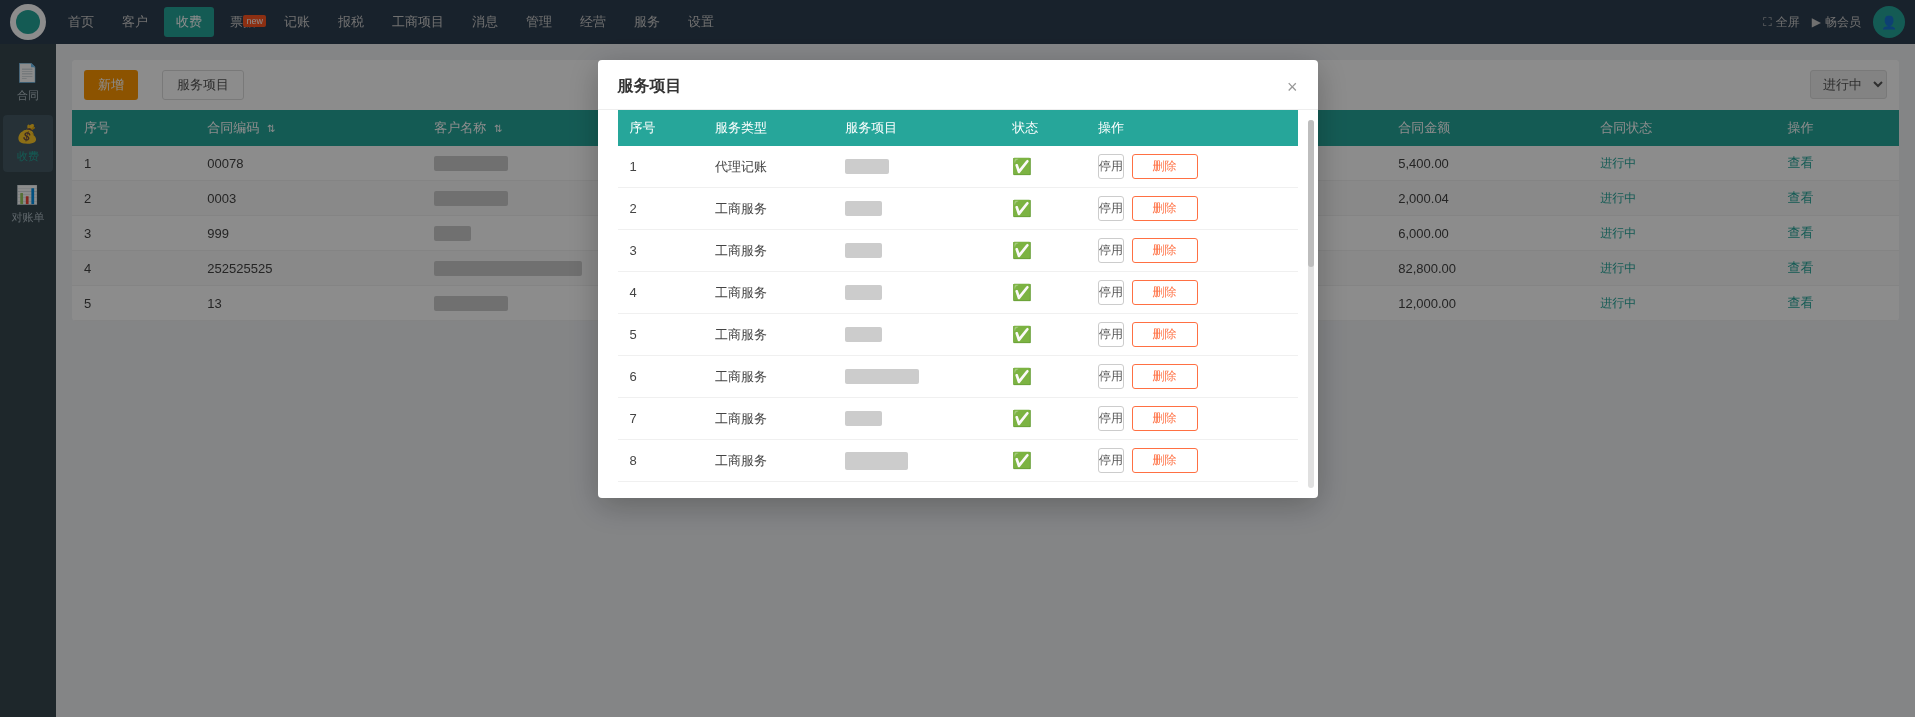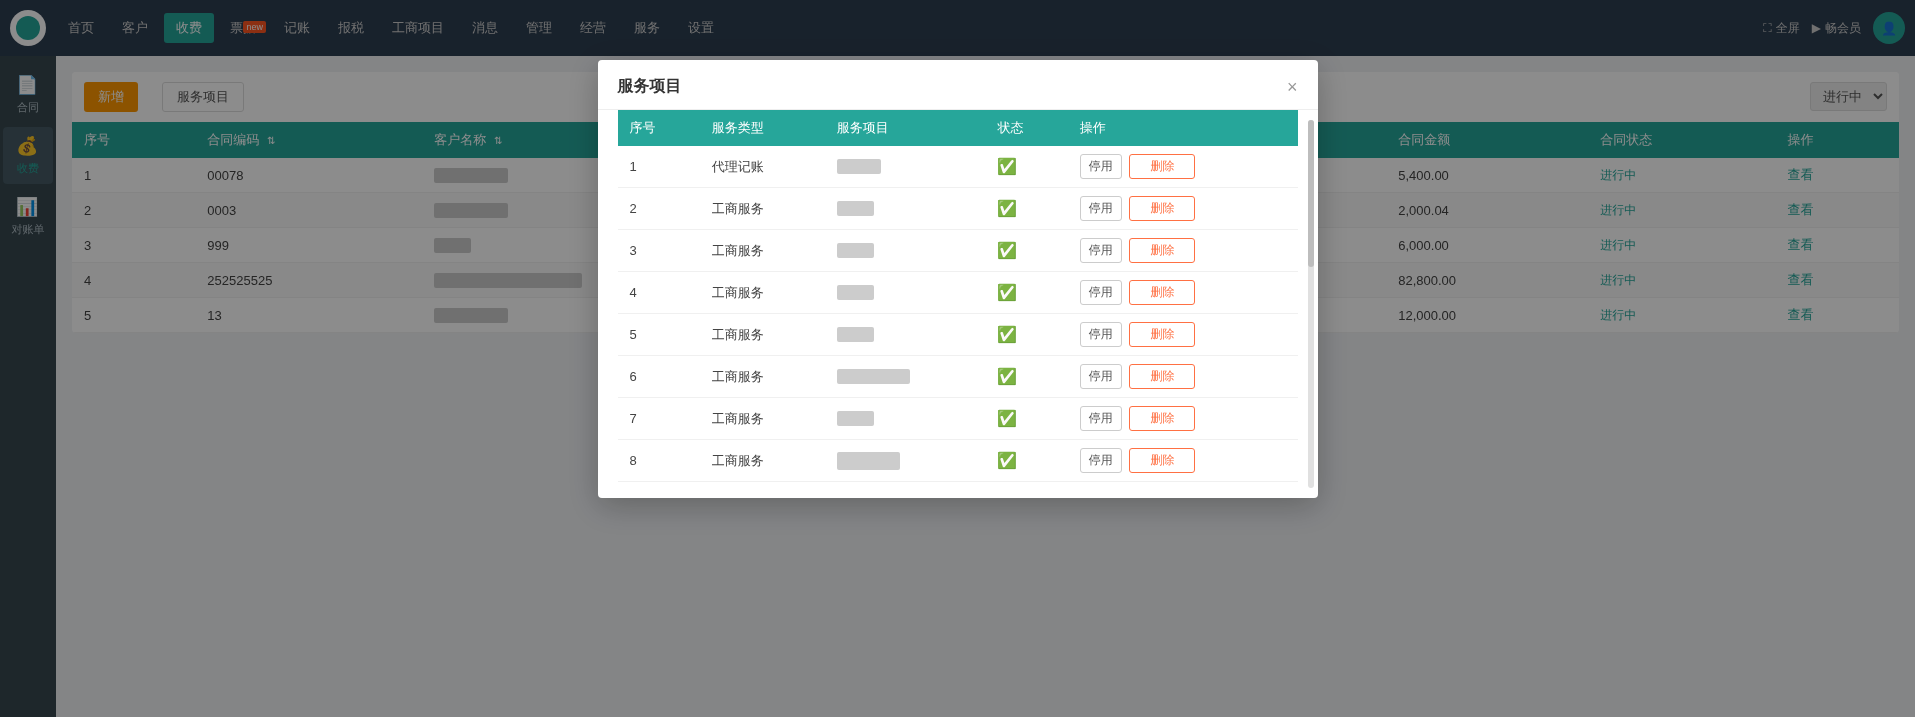--- a/index.html
+++ b/index.html
@@ -3,21 +3,21 @@
   <meta charset="utf-8">
   <style>
     * { box-sizing: border-box; margin: 0; padding: 0; }
     body { font-family: 'Microsoft YaHei', Arial, sans-serif; font-size: 13px; background: #f0f2f5; }
 
     
     .top-nav {
       display: flex;
       align-items: center;
       background: #2d3e50;
-      height: 56px;
+      height: 44px;
       padding: 0 10px;
       color: #ccc;
       position: relative;
       z-index: 100;
     }
     .top-nav .logo {
       width: 36px; height: 36px;
       background: #fff;
       border-radius: 50%;
       display: flex; align-items: center; justify-content: center;
@@ -317,21 +317,21 @@
       font-size: 13px;
     }
     .status-check {
       color: #26a69a;
       font-size: 16px;
     }
     .btn-stop {
       background: transparent;
       border: 1px solid #ccc;
       color: #555;
-      padding: 3px 8px;
+      padding: 3px 0;
       border-radius: 3px;
       cursor: pointer;
       font-size: 12px;
       margin-right: 4px;
     }
     .btn-delete {
       background: transparent;
       border: 1px solid #ff7043;
       color: #ff7043;
       padding: 3px 20px;

